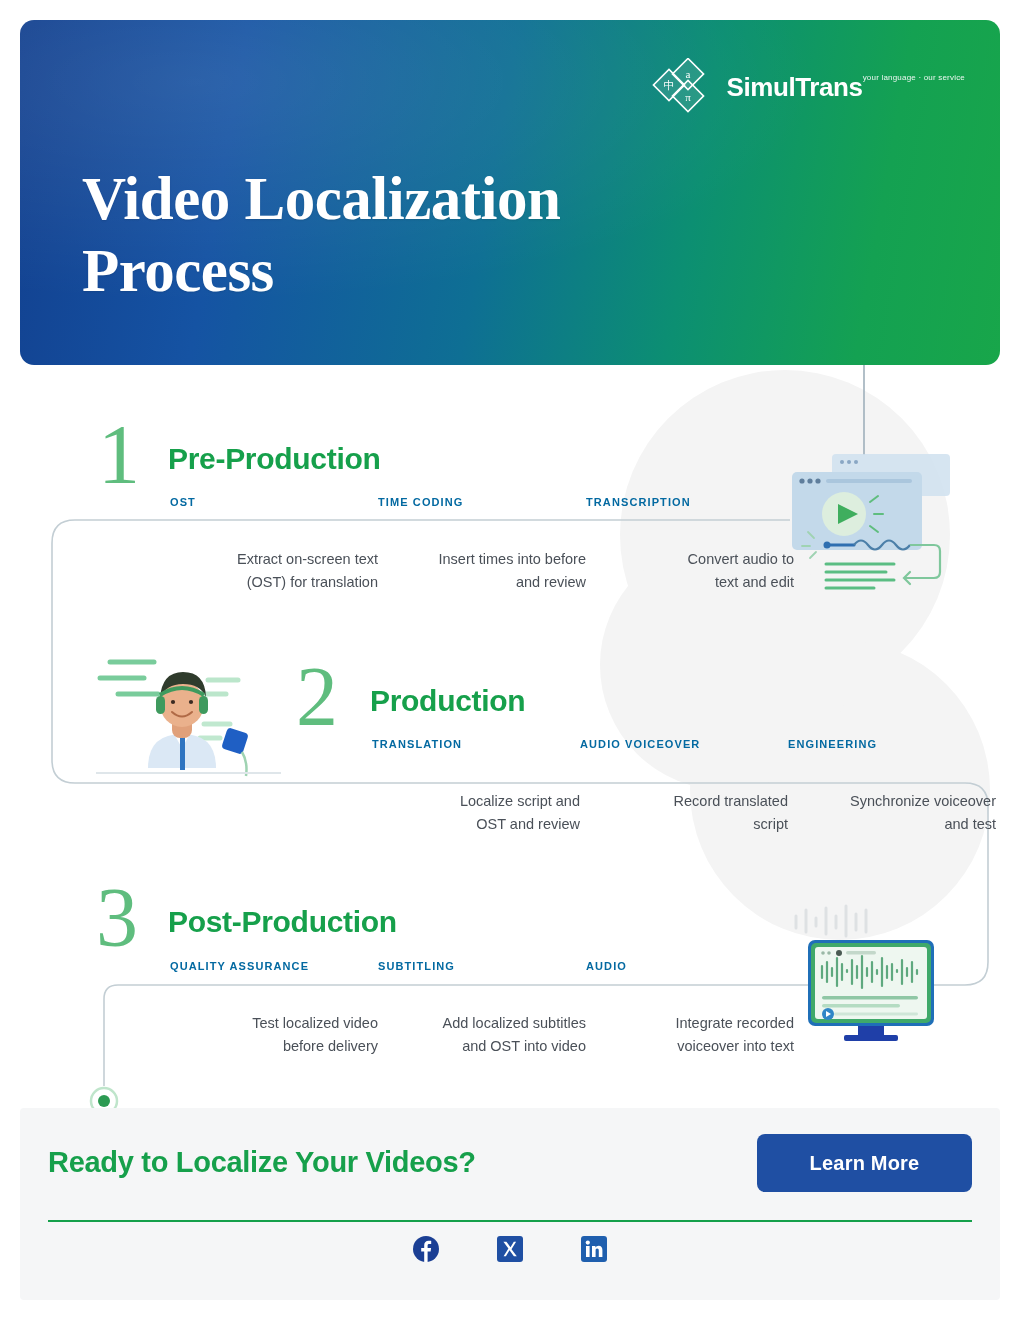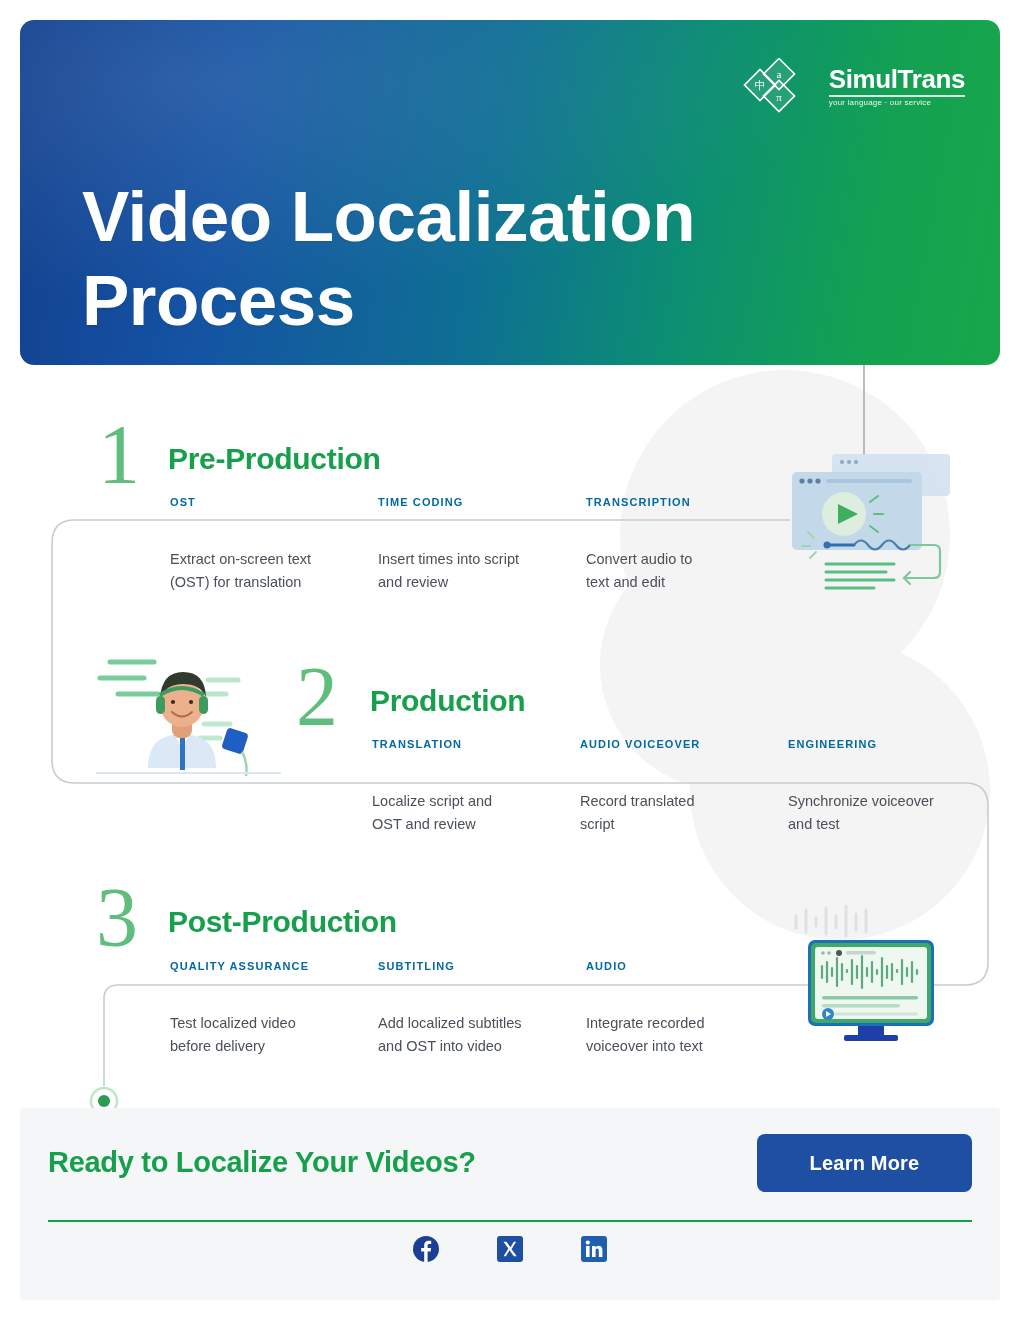--- a/index.html
+++ b/index.html
@@ -35,40 +35,41 @@
     overflow: hidden;
   }
   .header-sheen {
     position: absolute; inset: 0;
     background: radial-gradient(ellipse at 18% 18%, rgba(255,255,255,0.10), rgba(255,255,255,0) 55%);
     pointer-events: none;
   }
 
   .page-title {
     position: absolute;
-    left: 62px; top: 155px;
+    left: 62px; top: 143px;
     color: #ffffff;
-    font-size: 71px;
+    font-size: 61px;
     font-weight: bold;
     line-height: 1.18;
     letter-spacing: -0.5px;
     white-space: pre-line;
     text-shadow: 0 1px 2px rgba(0,0,0,0.10);
+    font-family: Liberation Serif, serif;
   }
 
   
   .logo {
     position: absolute;
     right: 35px; top: 38px;
     display: flex;
     align-items: center;
     gap: 10px;
   }
   .logo-mark { width: 64px; height: 58px; position: relative; }
-  .logo-text-wrap { display: flex; flex-direction: column; align-items: flex-start; margin-left: 12px; }
+  .logo-text-wrap { display: flex; flex-direction: row; align-items: flex-start; }
   .logo-word {
     color: #ffffff;
     font-size: 26px;
     font-weight: bold;
     letter-spacing: -0.4px;
     line-height: 1;
   }
   .logo-rule { width: 100%; height: 2px; background: rgba(255,255,255,0.85); margin: 3px 0 2px; }
   .logo-tag {
     color: rgba(255,255,255,0.92);
@@ -110,20 +111,21 @@
     font-weight: bold;
     letter-spacing: 1.1px;
     white-space: nowrap;
     margin-bottom: 40px;
   }
   .col-body {
     color: #4a5058;
     font-size: 14.5px;
     line-height: 1.62;
     white-space: pre-line;
+    text-align: right;
   }
 
   
   .illus { position: absolute; z-index: 3; }
 
   
   .footer {
     position: absolute;
     left: 20px; top: 1108px;
     width: 980px; height: 192px;
@@ -221,21 +223,21 @@
   <div class="step-num" style="left:98px; top:413px;">1</div>
   <div class="step-title" style="left:168px; top:442px;">Pre-Production</div>
   <div class="cols" style="left:170px; top:496px;">
     <div class="col" style="width:208px;">
       <div class="col-head">OST</div>
       <div class="col-body">Extract on-screen text
 (OST) for translation</div>
     </div>
     <div class="col" style="width:208px;">
       <div class="col-head">TIME CODING</div>
-      <div class="col-body">Insert times into script
+      <div class="col-body">Insert times into before
 and review</div>
     </div>
     <div class="col" style="width:208px;">
       <div class="col-head">TRANSCRIPTION</div>
       <div class="col-body">Convert audio to
 text and edit</div>
     </div>
   </div>
 </div>
 

